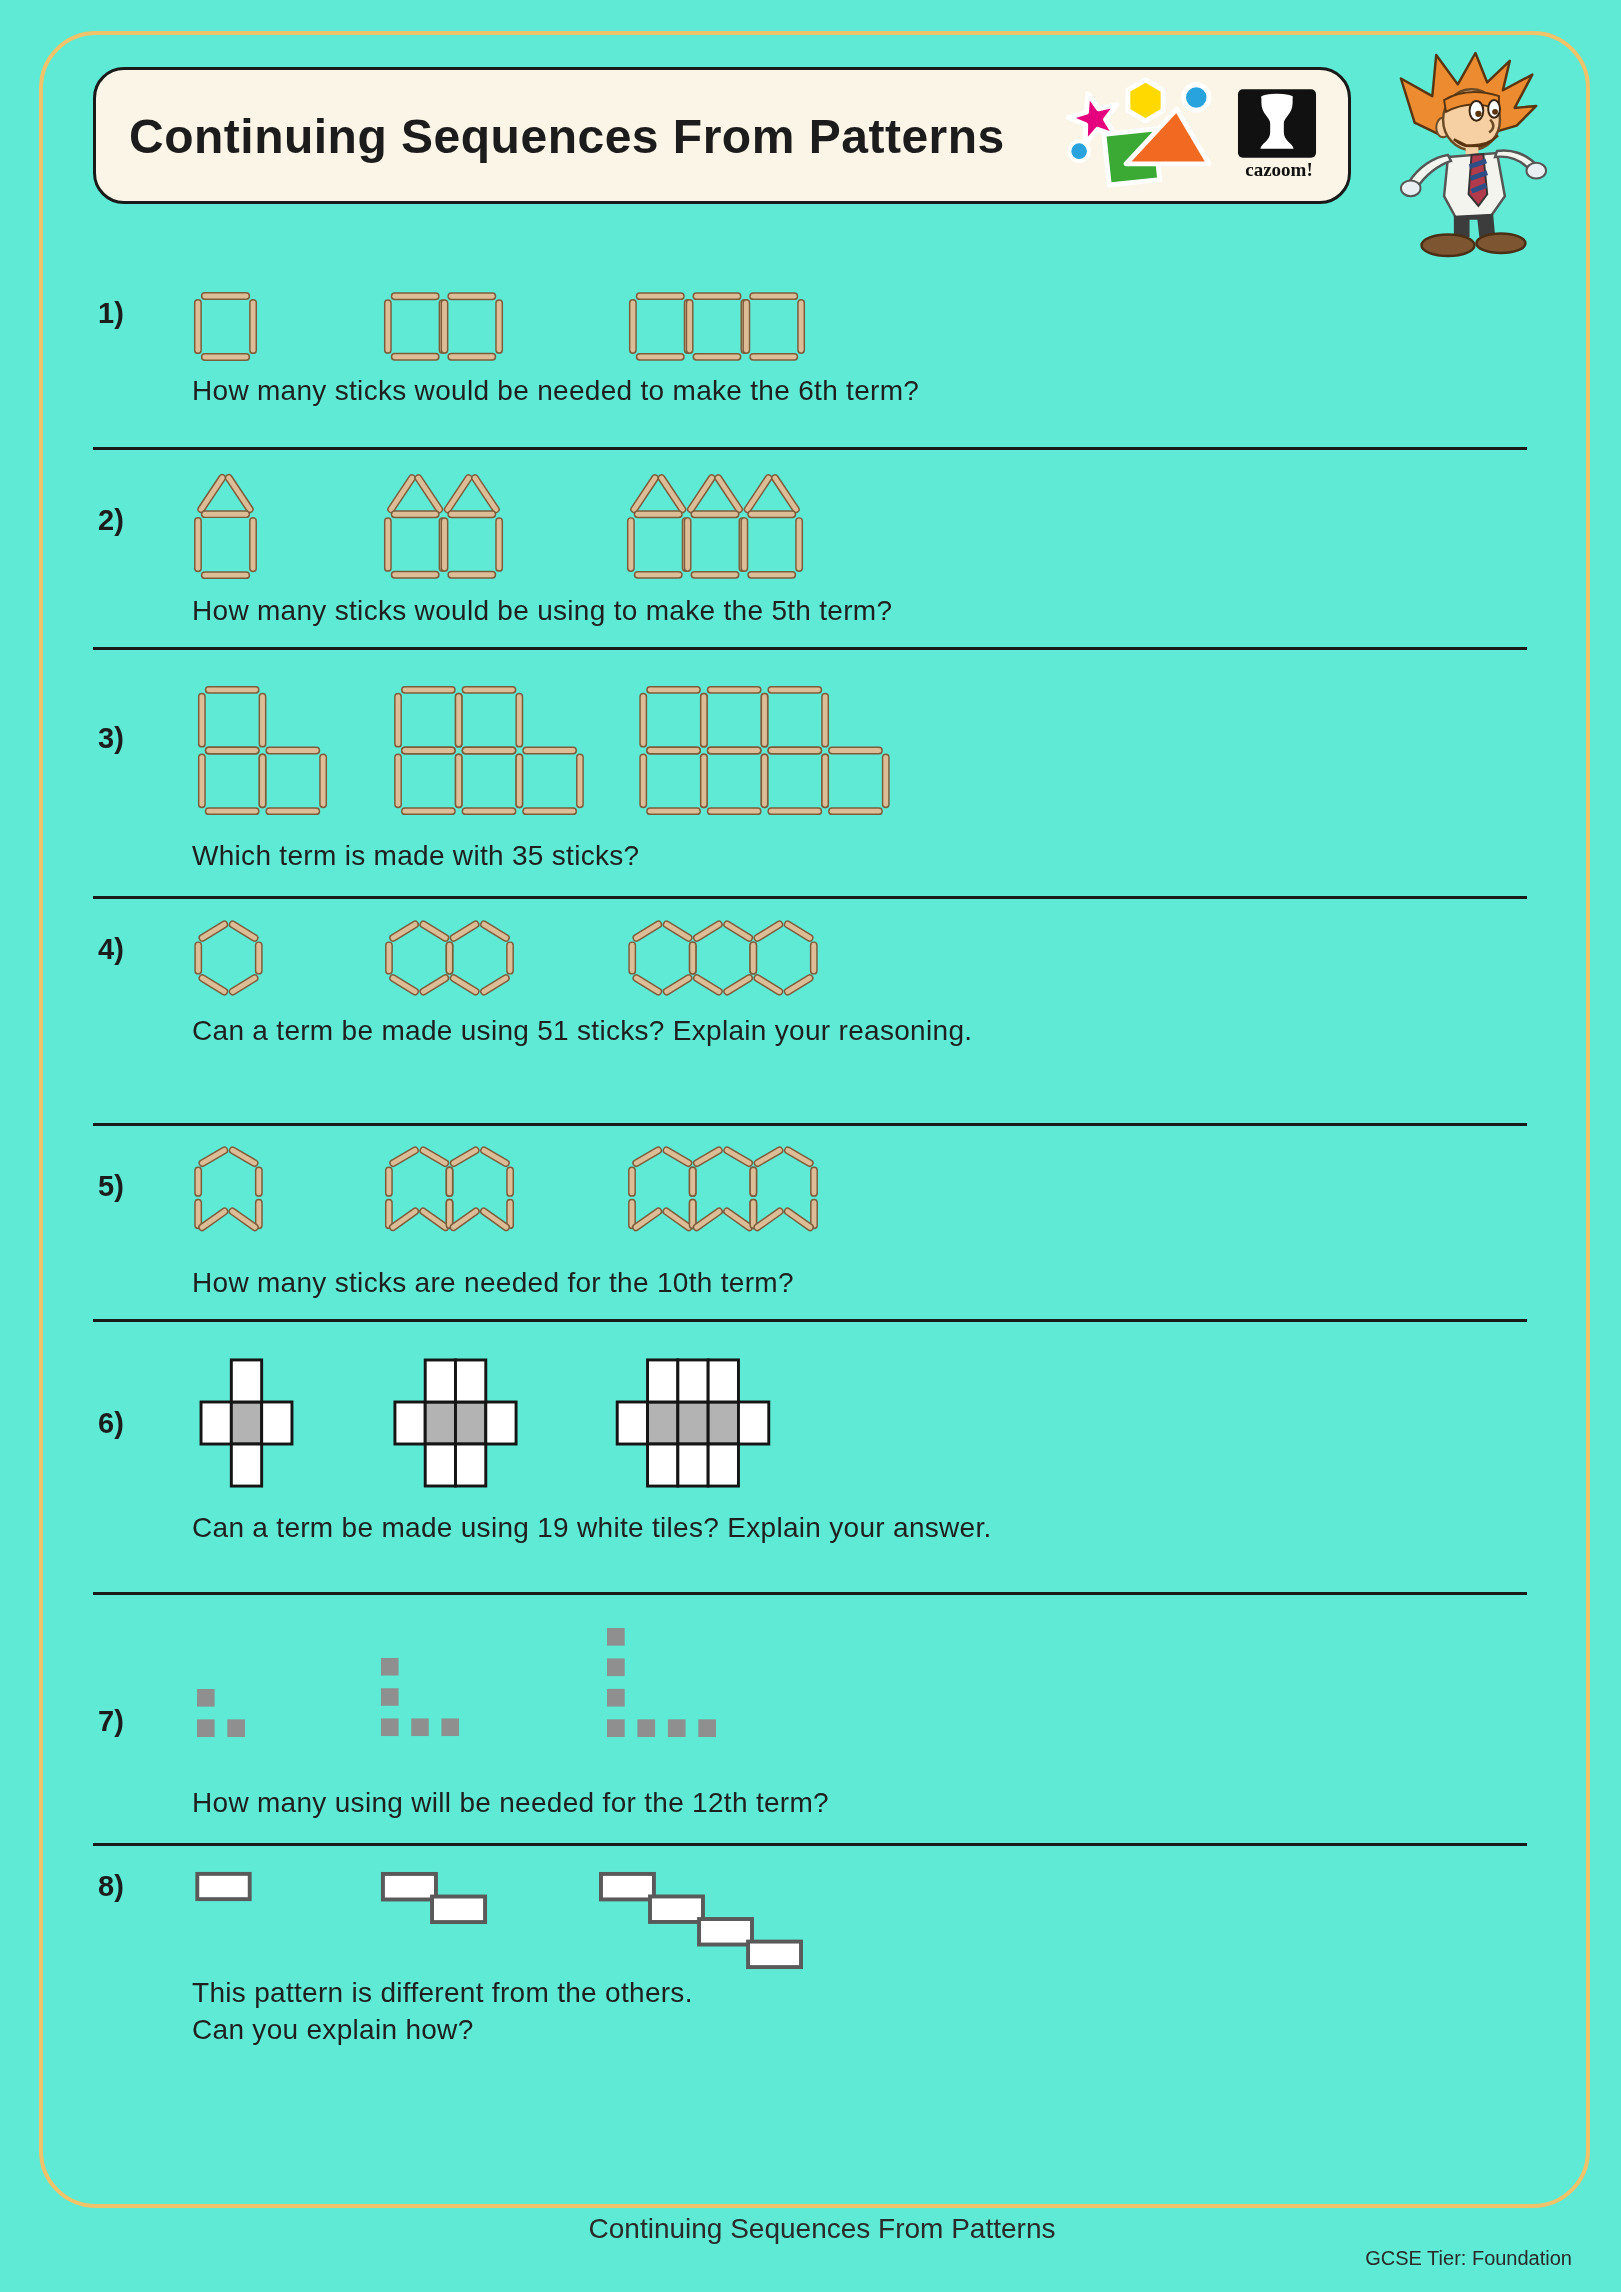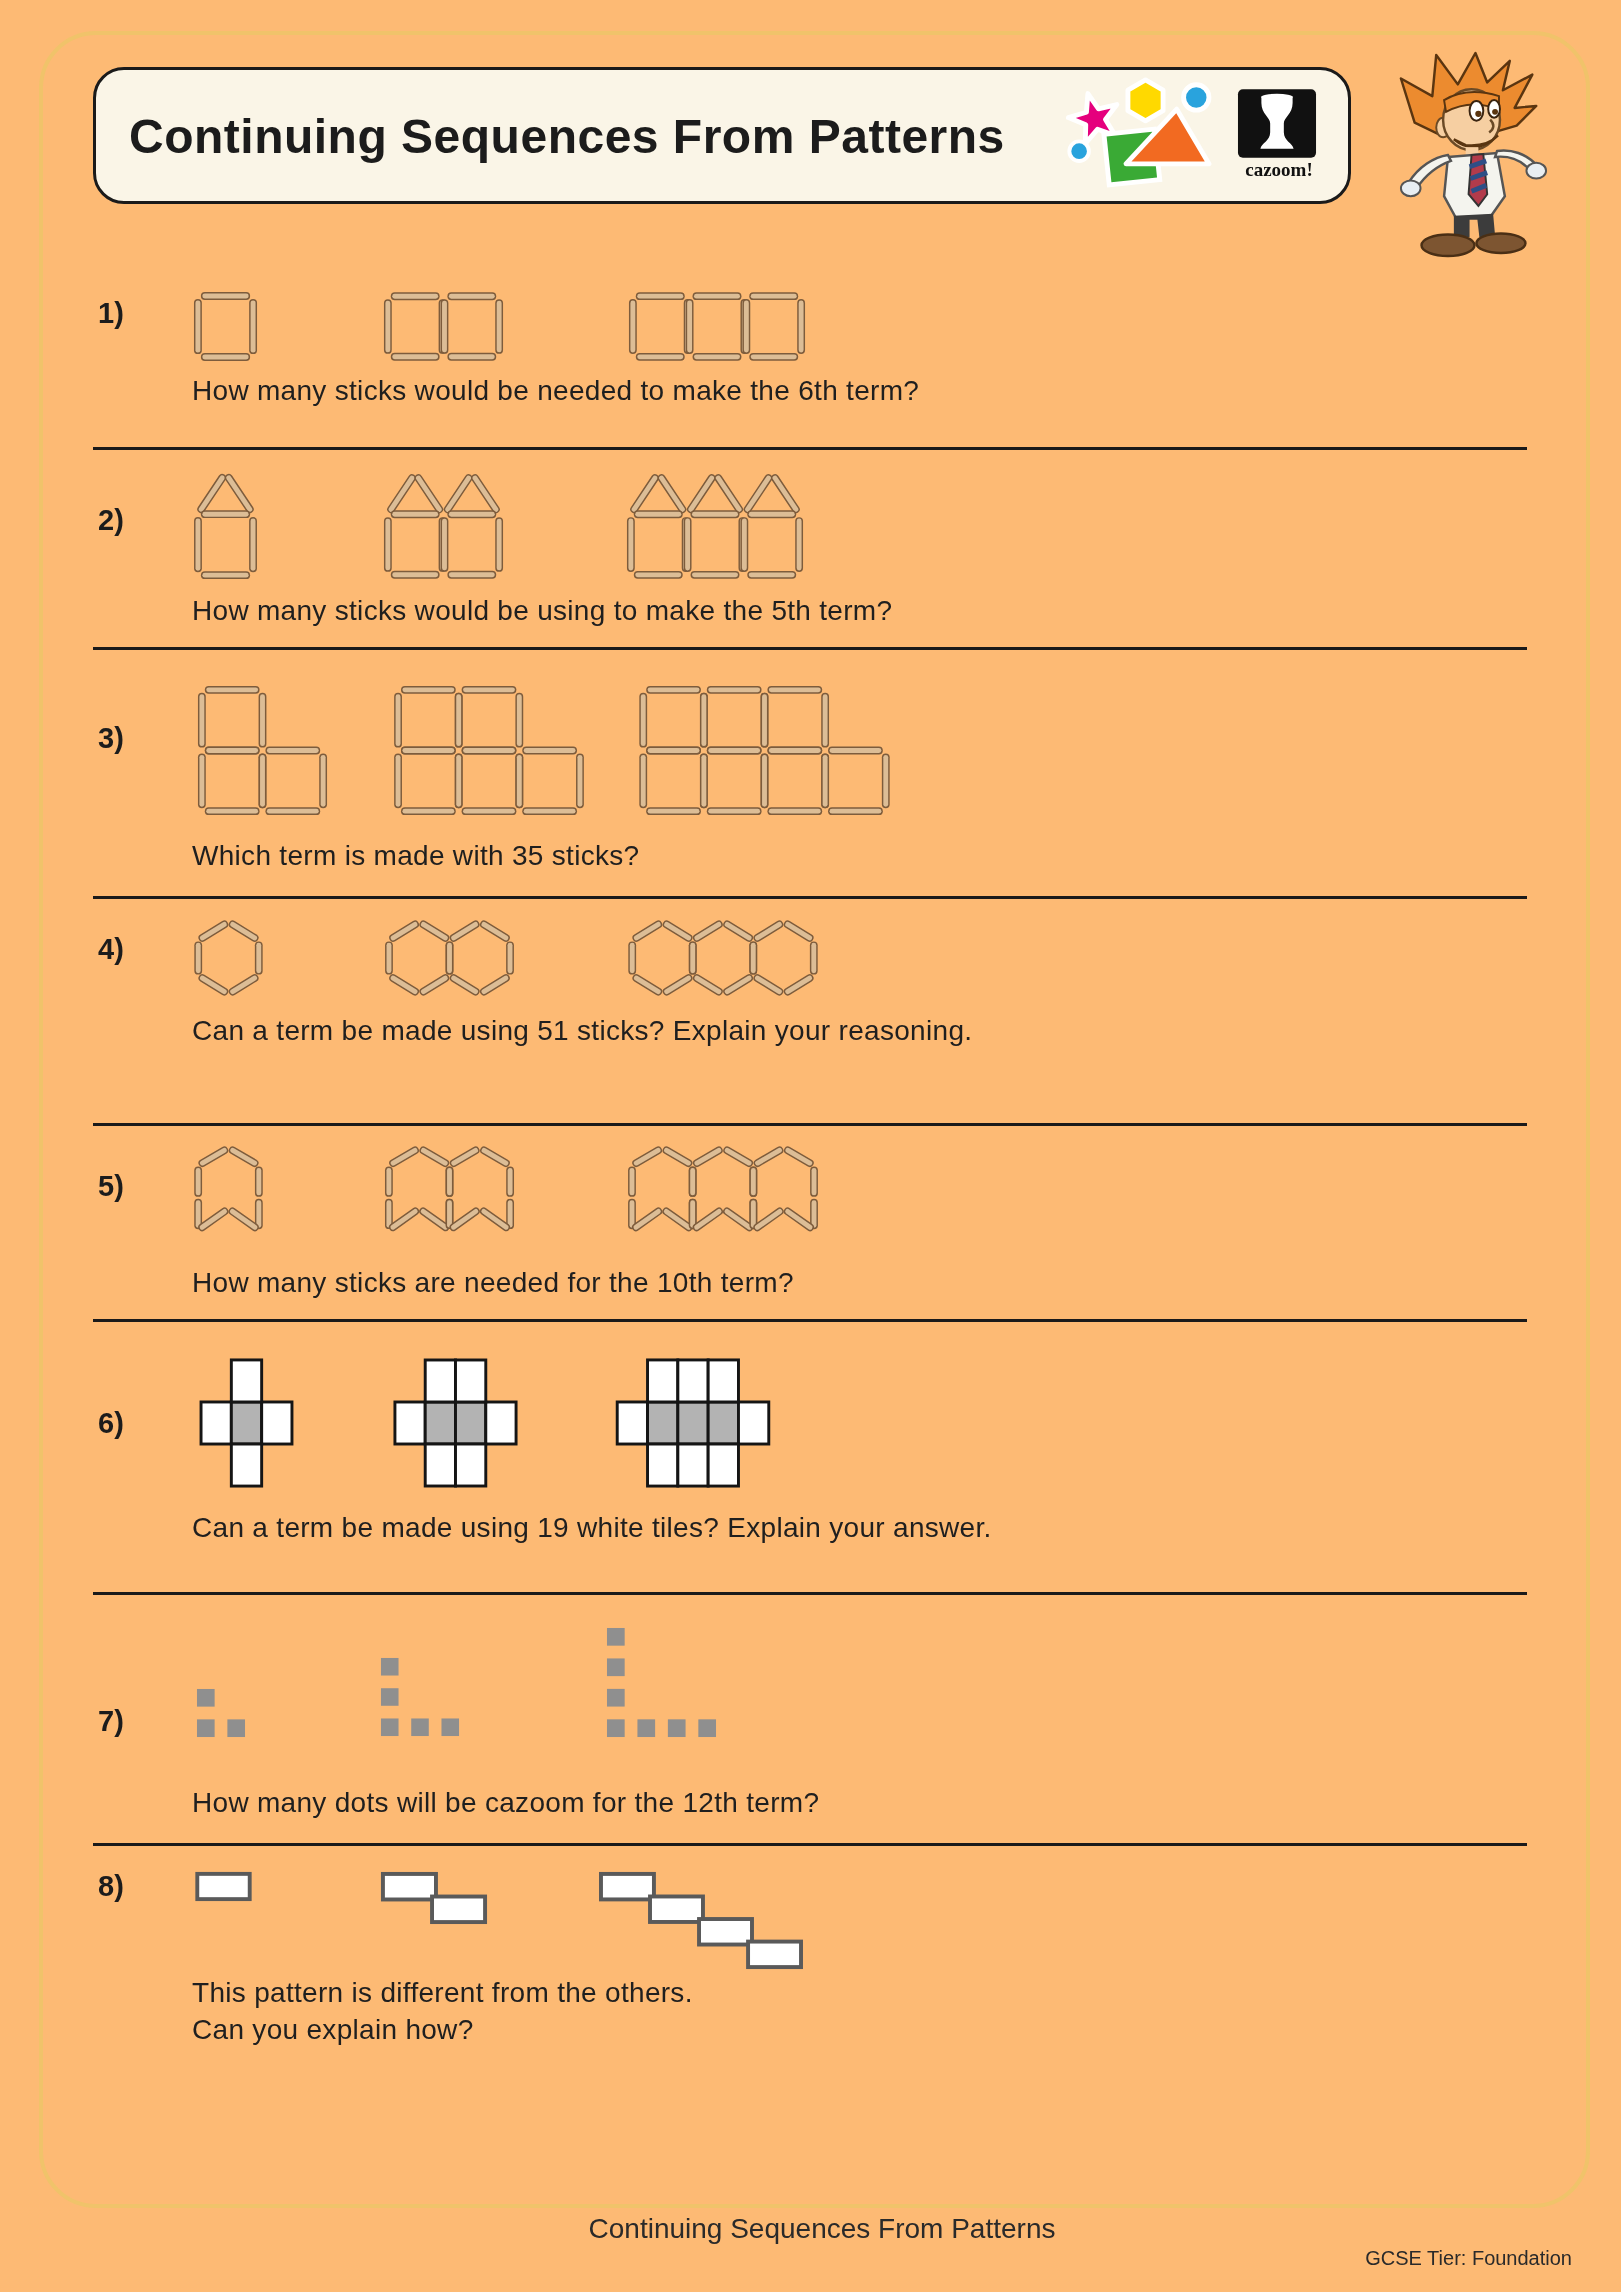--- a/index.html
+++ b/index.html
@@ -1,16 +1,16 @@
 <!DOCTYPE html>
 <html><head>
 <meta charset="utf-8">
 <style>
   html,body{margin:0;padding:0;background:#ffffff;}
-  .page{position:relative;width:1621px;height:2293px;background:#fdba74;
+  .page{position:relative;width:1621px;height:2293px;background:#5eead4;
         font-family:"Liberation Sans",sans-serif;overflow:hidden;}
   .frame{position:absolute;left:39px;top:31px;width:1543px;height:2169px;
          border:4.9px solid #f0c36a;border-radius:57px;}
   .header-box{position:absolute;left:93px;top:67px;width:1252px;height:131px;
               background:#faf5e7;border:3.9px solid #1a1a1a;border-radius:31px;}
   .title{position:absolute;left:33px;top:50%;transform:translateY(-50%);
          font-size:48px;font-weight:bold;color:#1c1c1c;letter-spacing:0.5px;white-space:nowrap;}
   .logo-shapes{position:absolute;left:1062px;top:76px;}
   .badge{position:absolute;left:1237px;top:88px;}
   .badge-text{position:absolute;left:1220px;top:159px;width:118px;text-align:center;
@@ -584,21 +584,21 @@
         </svg></div>
       <div class="term" style="left: 606px; top: 1627px;"><svg width="111" height="111" viewBox="0 0 113 113">
           <rect x="1" y="1" width="18" height="18" fill="#8f8f8f"></rect>
           <rect x="1" y="32" width="18" height="18" fill="#8f8f8f"></rect>
           <rect x="1" y="63" width="18" height="18" fill="#8f8f8f"></rect>
           <rect x="1" y="94" width="18" height="18" fill="#8f8f8f"></rect>
           <rect x="32" y="94" width="18" height="18" fill="#8f8f8f"></rect>
           <rect x="63" y="94" width="18" height="18" fill="#8f8f8f"></rect>
           <rect x="94" y="94" width="18" height="18" fill="#8f8f8f"></rect>
         </svg></div>
-      <div class="qtext" style="top: 1784px;">How many dots will be cazoom for the 12th term?</div>
+      <div class="qtext" style="top: 1784px;">How many using will be needed for the 12th term?</div>
       <div class="sep" style="top: 1843px;"></div>
       <div class="qnum" style="top: 1870px;">8)</div>
       <div class="term" style="left: 193px; top: 1870px;"><svg width="61" height="33" viewBox="0 0 62 34">
           <rect x="4" y="4" width="54" height="26" fill="#ffffff" stroke="#5a5a5a" stroke-width="4"></rect>
         </svg></div>
       <div class="term" style="left: 379px; top: 1870px;"><svg width="110" height="56" viewBox="0 0 112 57">
           <rect x="4" y="4" width="54" height="26" fill="#ffffff" stroke="#5a5a5a" stroke-width="4"></rect>
           <rect x="54" y="27" width="54" height="26" fill="#ffffff" stroke="#5a5a5a" stroke-width="4"></rect>
         </svg></div>
       <div class="term" style="left: 597px; top: 1870px;"><svg width="208" height="101" viewBox="0 0 212 103">

